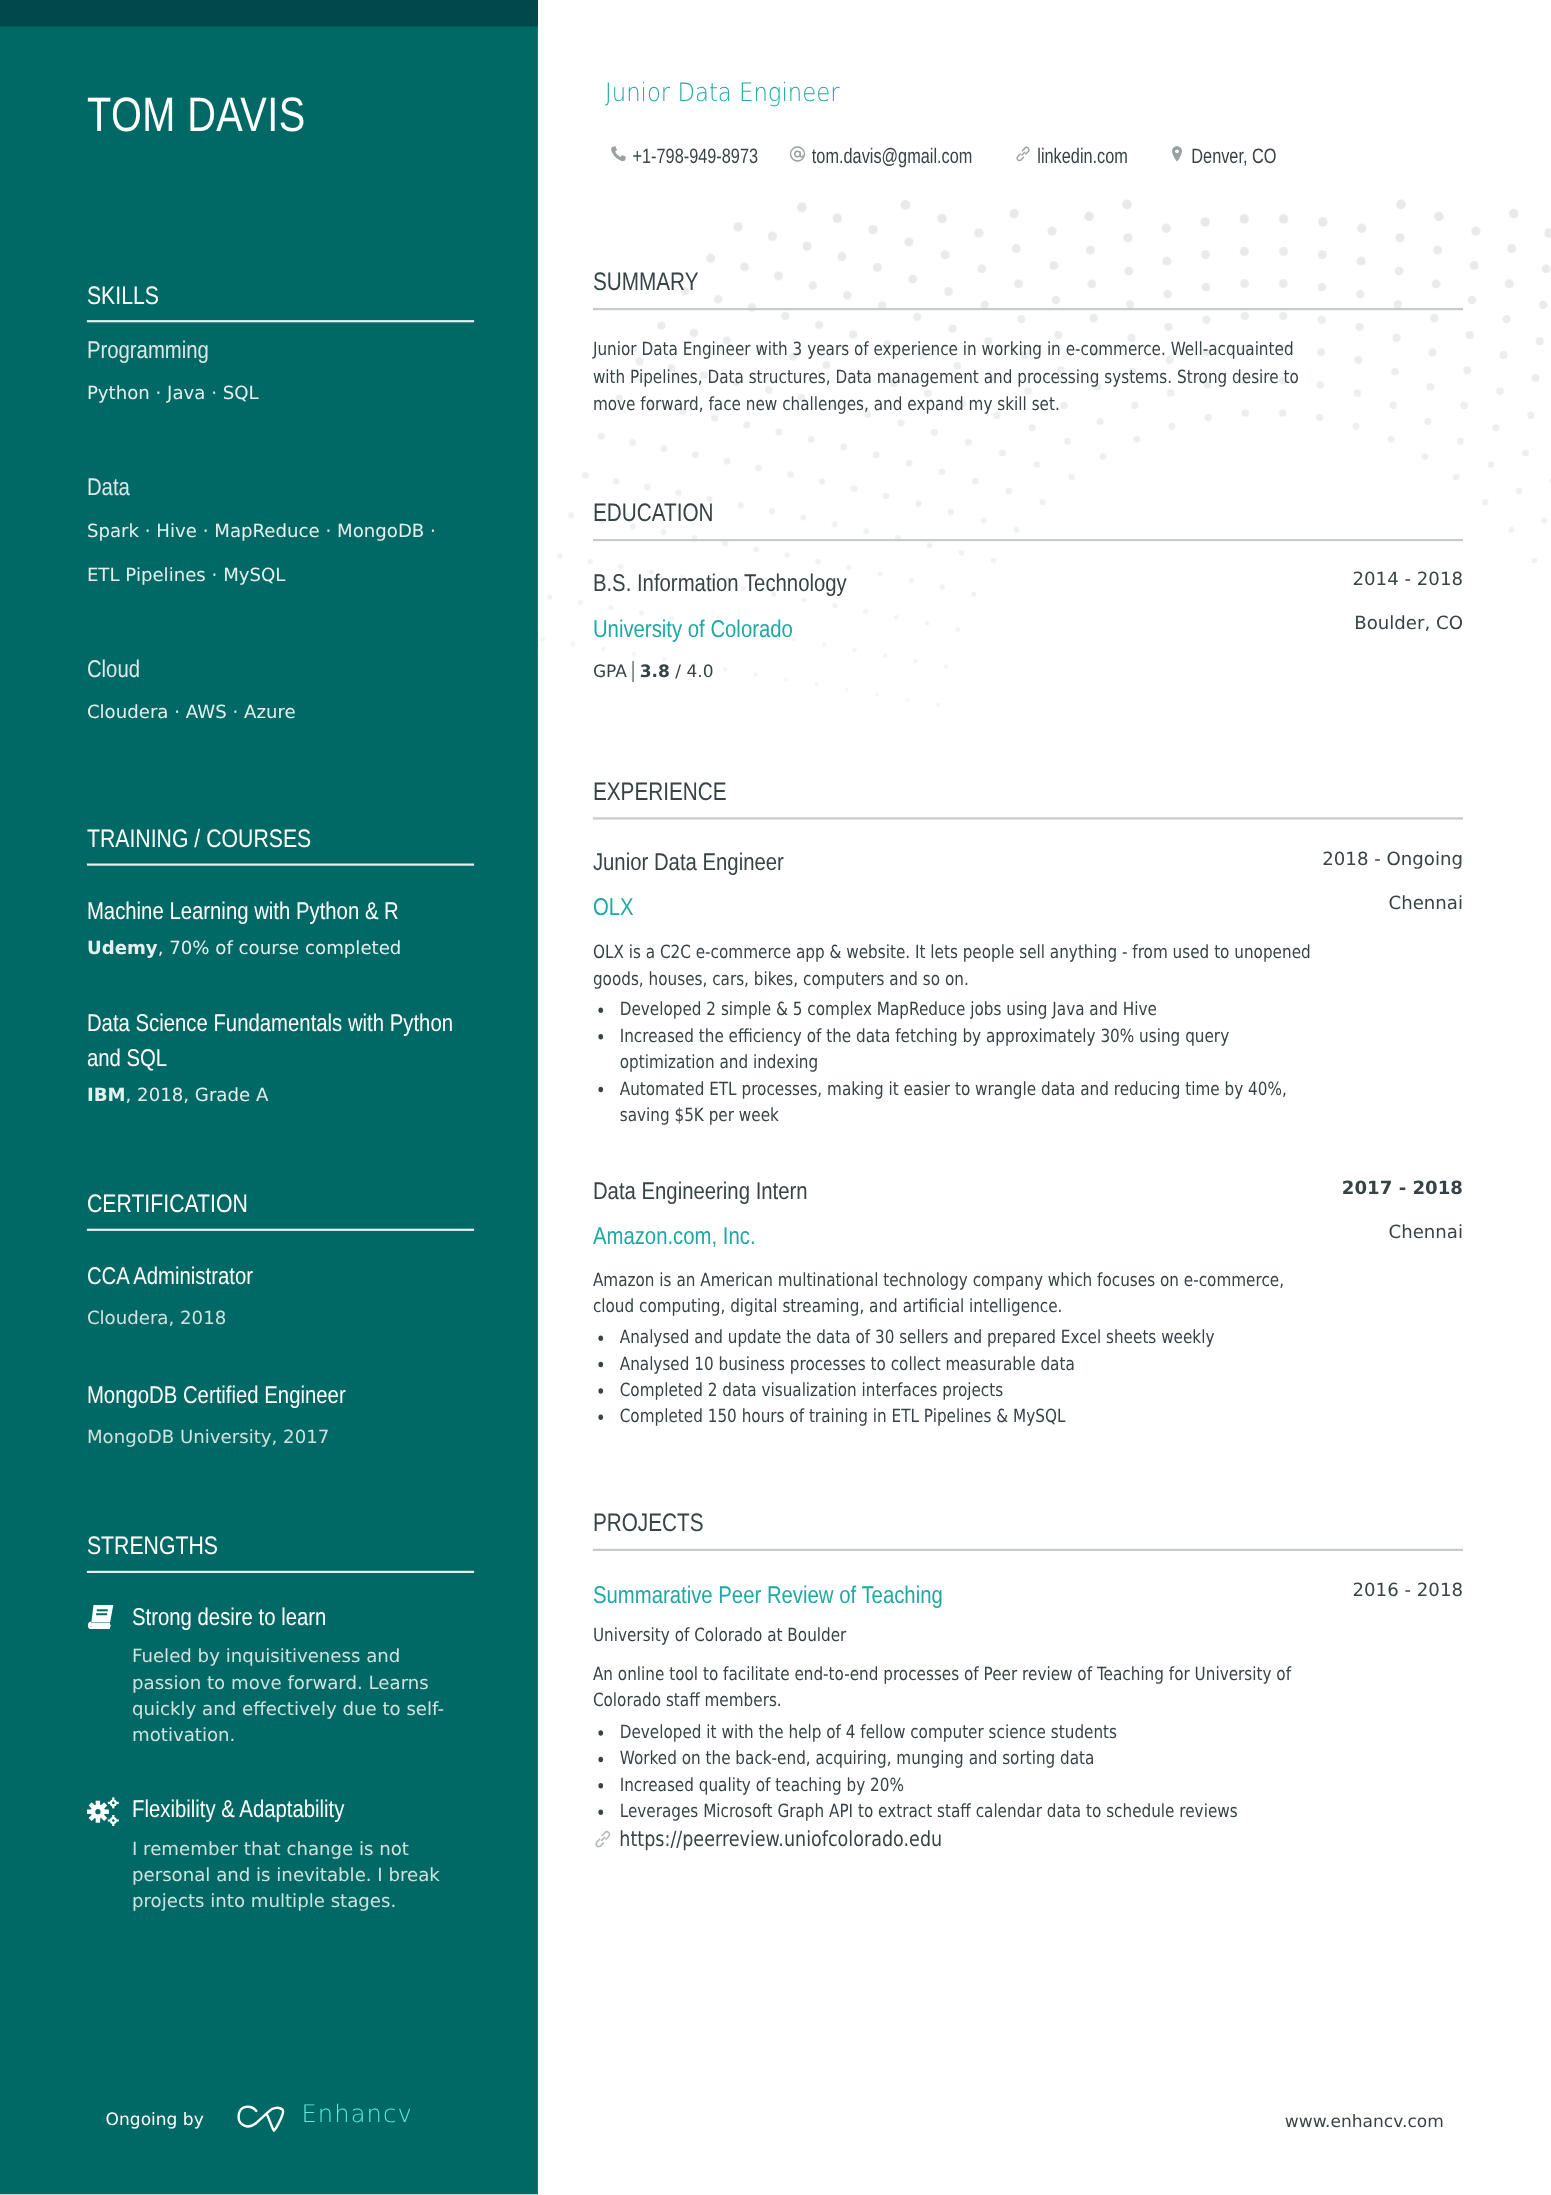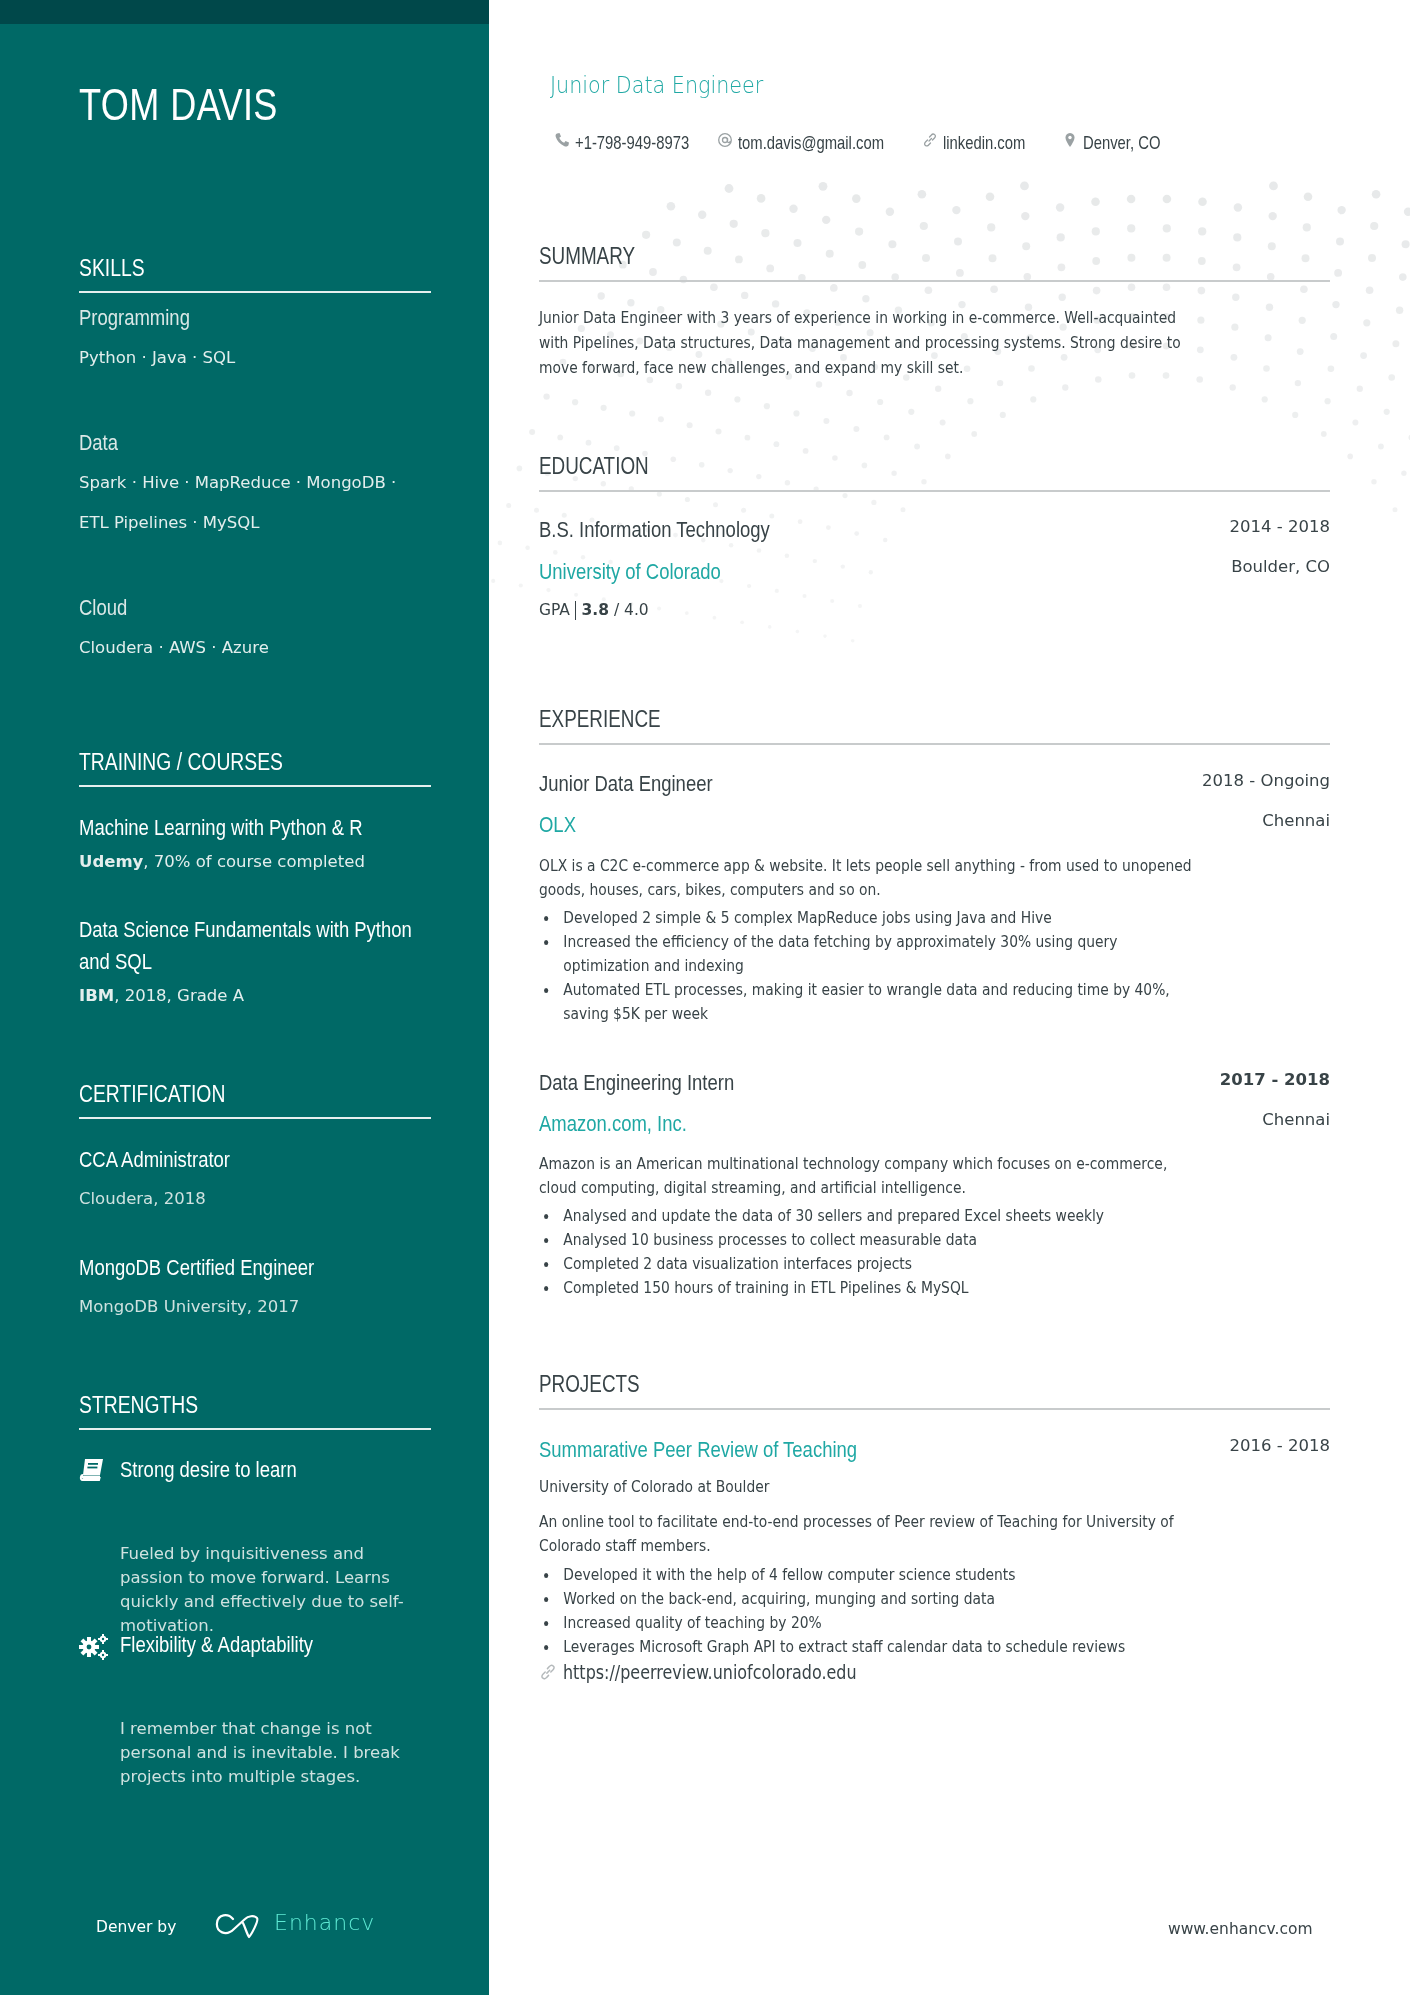--- a/index.html
+++ b/index.html
@@ -32,21 +32,21 @@
     position: absolute; left: 0;
   }
   .sb-sub.white { color: #ffffff; }
   .sb-text {
     font-family: "DejaVu Sans", sans-serif; font-size: 16.5px; color: #e3eeed;
     position: absolute; left: 0; white-space: nowrap;
   }
   .sb-text b { font-weight: bold; }
   .sb-desc {
     position: absolute; left: 41px; width: 300px;
-    font-family: "DejaVu Sans", sans-serif; font-size: 16.5px; line-height: 24px; color: #cfe2e0; margin-top: 48px;
+    font-family: "DejaVu Sans", sans-serif; font-size: 16.5px; line-height: 24px; color: #cfe2e0;
   }
   .strength-icon { position: absolute; left: 0; width: 28px; height: 28px; }
 
   .powered {
     position: absolute; top: 1918px; left: 96px; font-size: 15.5px; color: #ffffff;
     font-family: "DejaVu Sans", sans-serif;
   }
   .enh-logo { position: absolute; top: 1913px; left: 215px; width: 46px; height: 26px; }
   .enh-word {
     position: absolute; top: 1910px; left: 274px; font-size: 22px; color: #5eead4;
@@ -181,21 +181,21 @@
         <rect x="19" y="21" width="10" height="2"></rect>
       </g>
       <circle cx="10" cy="14" r="2.4" fill="#006966"></circle>
       <circle cx="24" cy="6" r="1.2" fill="#006966"></circle>
       <circle cx="24" cy="22" r="1.2" fill="#006966"></circle>
     </svg>
     <div class="sb-sub white" style="top:1632px; left:41px;">Flexibility &amp; Adaptability</div>
     <div class="sb-desc" style="top:1669px;">I remember that change is not personal and is inevitable. I break projects into multiple stages.</div>
   </div>
 
-  <div class="powered">Denver by</div>
+  <div class="powered">Ongoing by</div>
   <svg class="enh-logo" viewBox="0 0 46 26">
     <path d="M18 6 C13 0 3 1 2 10 C1 19 11 24 19 16 L30 6 C33 3 39 2 42 5 C44 8 36 22 34 24 C32 21 30 14 28 10" fill="none" stroke="#ffffff" stroke-width="2.2" stroke-linecap="round" stroke-linejoin="round"></path>
   </svg>
   <div class="enh-word">Enhancv</div>
 </aside>
 
 <main class="main">
   <svg class="dots" viewBox="0 0 921 740">
     <g id="dotgrid" fill="#d9dcdd" opacity="0.8">
         <circle cx="363.7" cy="640.7" r="1.8" opacity="0.35"></circle>

